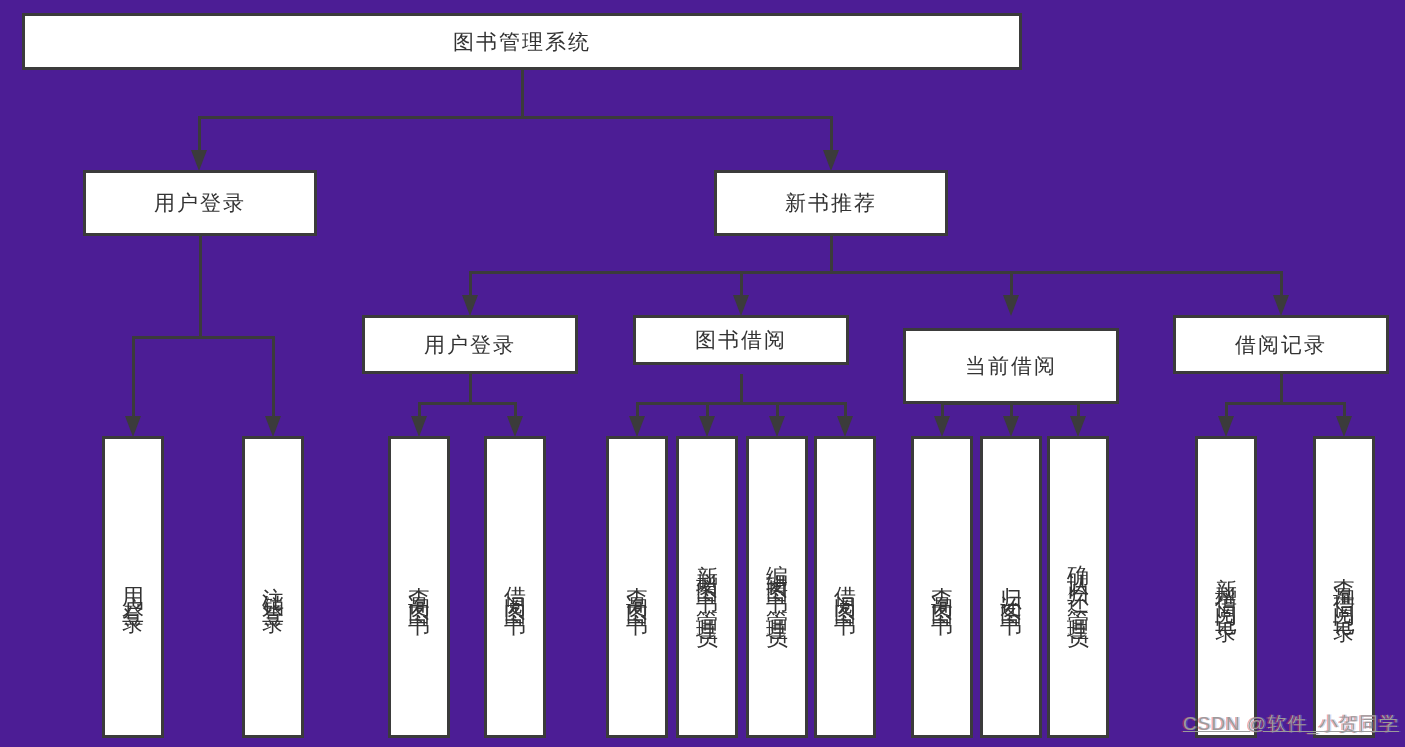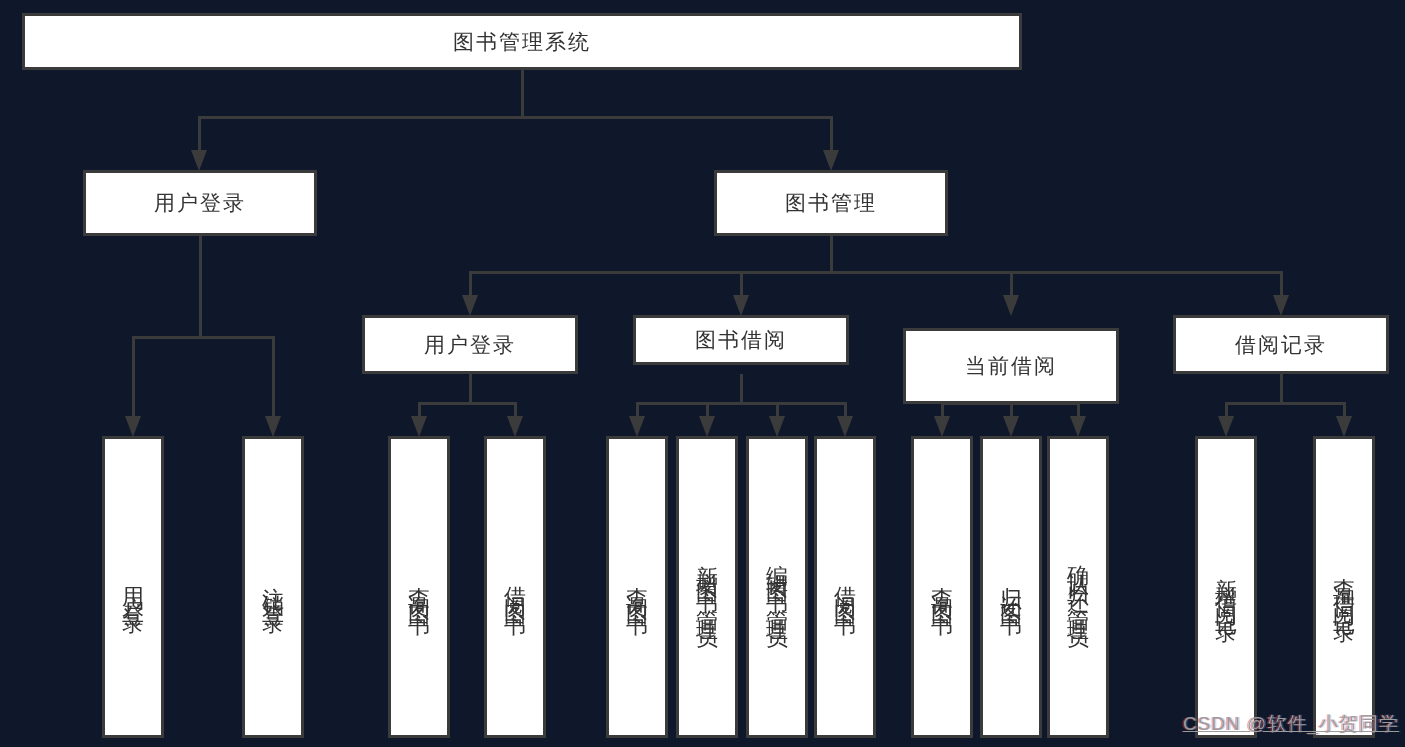--- a/index.html
+++ b/index.html
@@ -1,19 +1,19 @@
 <!DOCTYPE html>
 <html><head>
 <meta charset="utf-8">
 <style>
   html,body{margin:0;padding:0;background:#ffffff;}
   .canvas{
     position:relative;
     width:1405px;height:747px;
-    background:#0f172a;
+    background:#4c1d95;
     font-family:"Liberation Sans","DejaVu Sans",sans-serif;
     overflow:hidden;
   }
   .node{
     position:absolute;
     box-sizing:border-box;
     border:3px solid #3b3b3b;
     background:#ffffff;
     display:flex;align-items:center;justify-content:center;
     color:#333333;
@@ -55,21 +55,21 @@
 <div class="canvas">
 
   <div class="node" style="left:22px;top:13px;width:1000px;height:57px">
     <span>图书管理系统</span>
   </div>
 
   <div class="node" style="left:83px;top:170px;width:234px;height:66px">
     <span>用户登录</span>
   </div>
   <div class="node" style="left:714px;top:170px;width:234px;height:66px">
-    <span>图书管理</span>
+    <span>新书推荐</span>
   </div>
 
   <div class="node" style="left:362px;top:315px;width:216px;height:59px">
     <span>用户登录</span>
   </div>
   <div class="node" style="left:633px;top:315px;width:216px;height:50px">
     <span>图书借阅</span>
   </div>
   <div class="node" style="left:903px;top:328px;width:216px;height:76px">
     <span>当前借阅</span>

